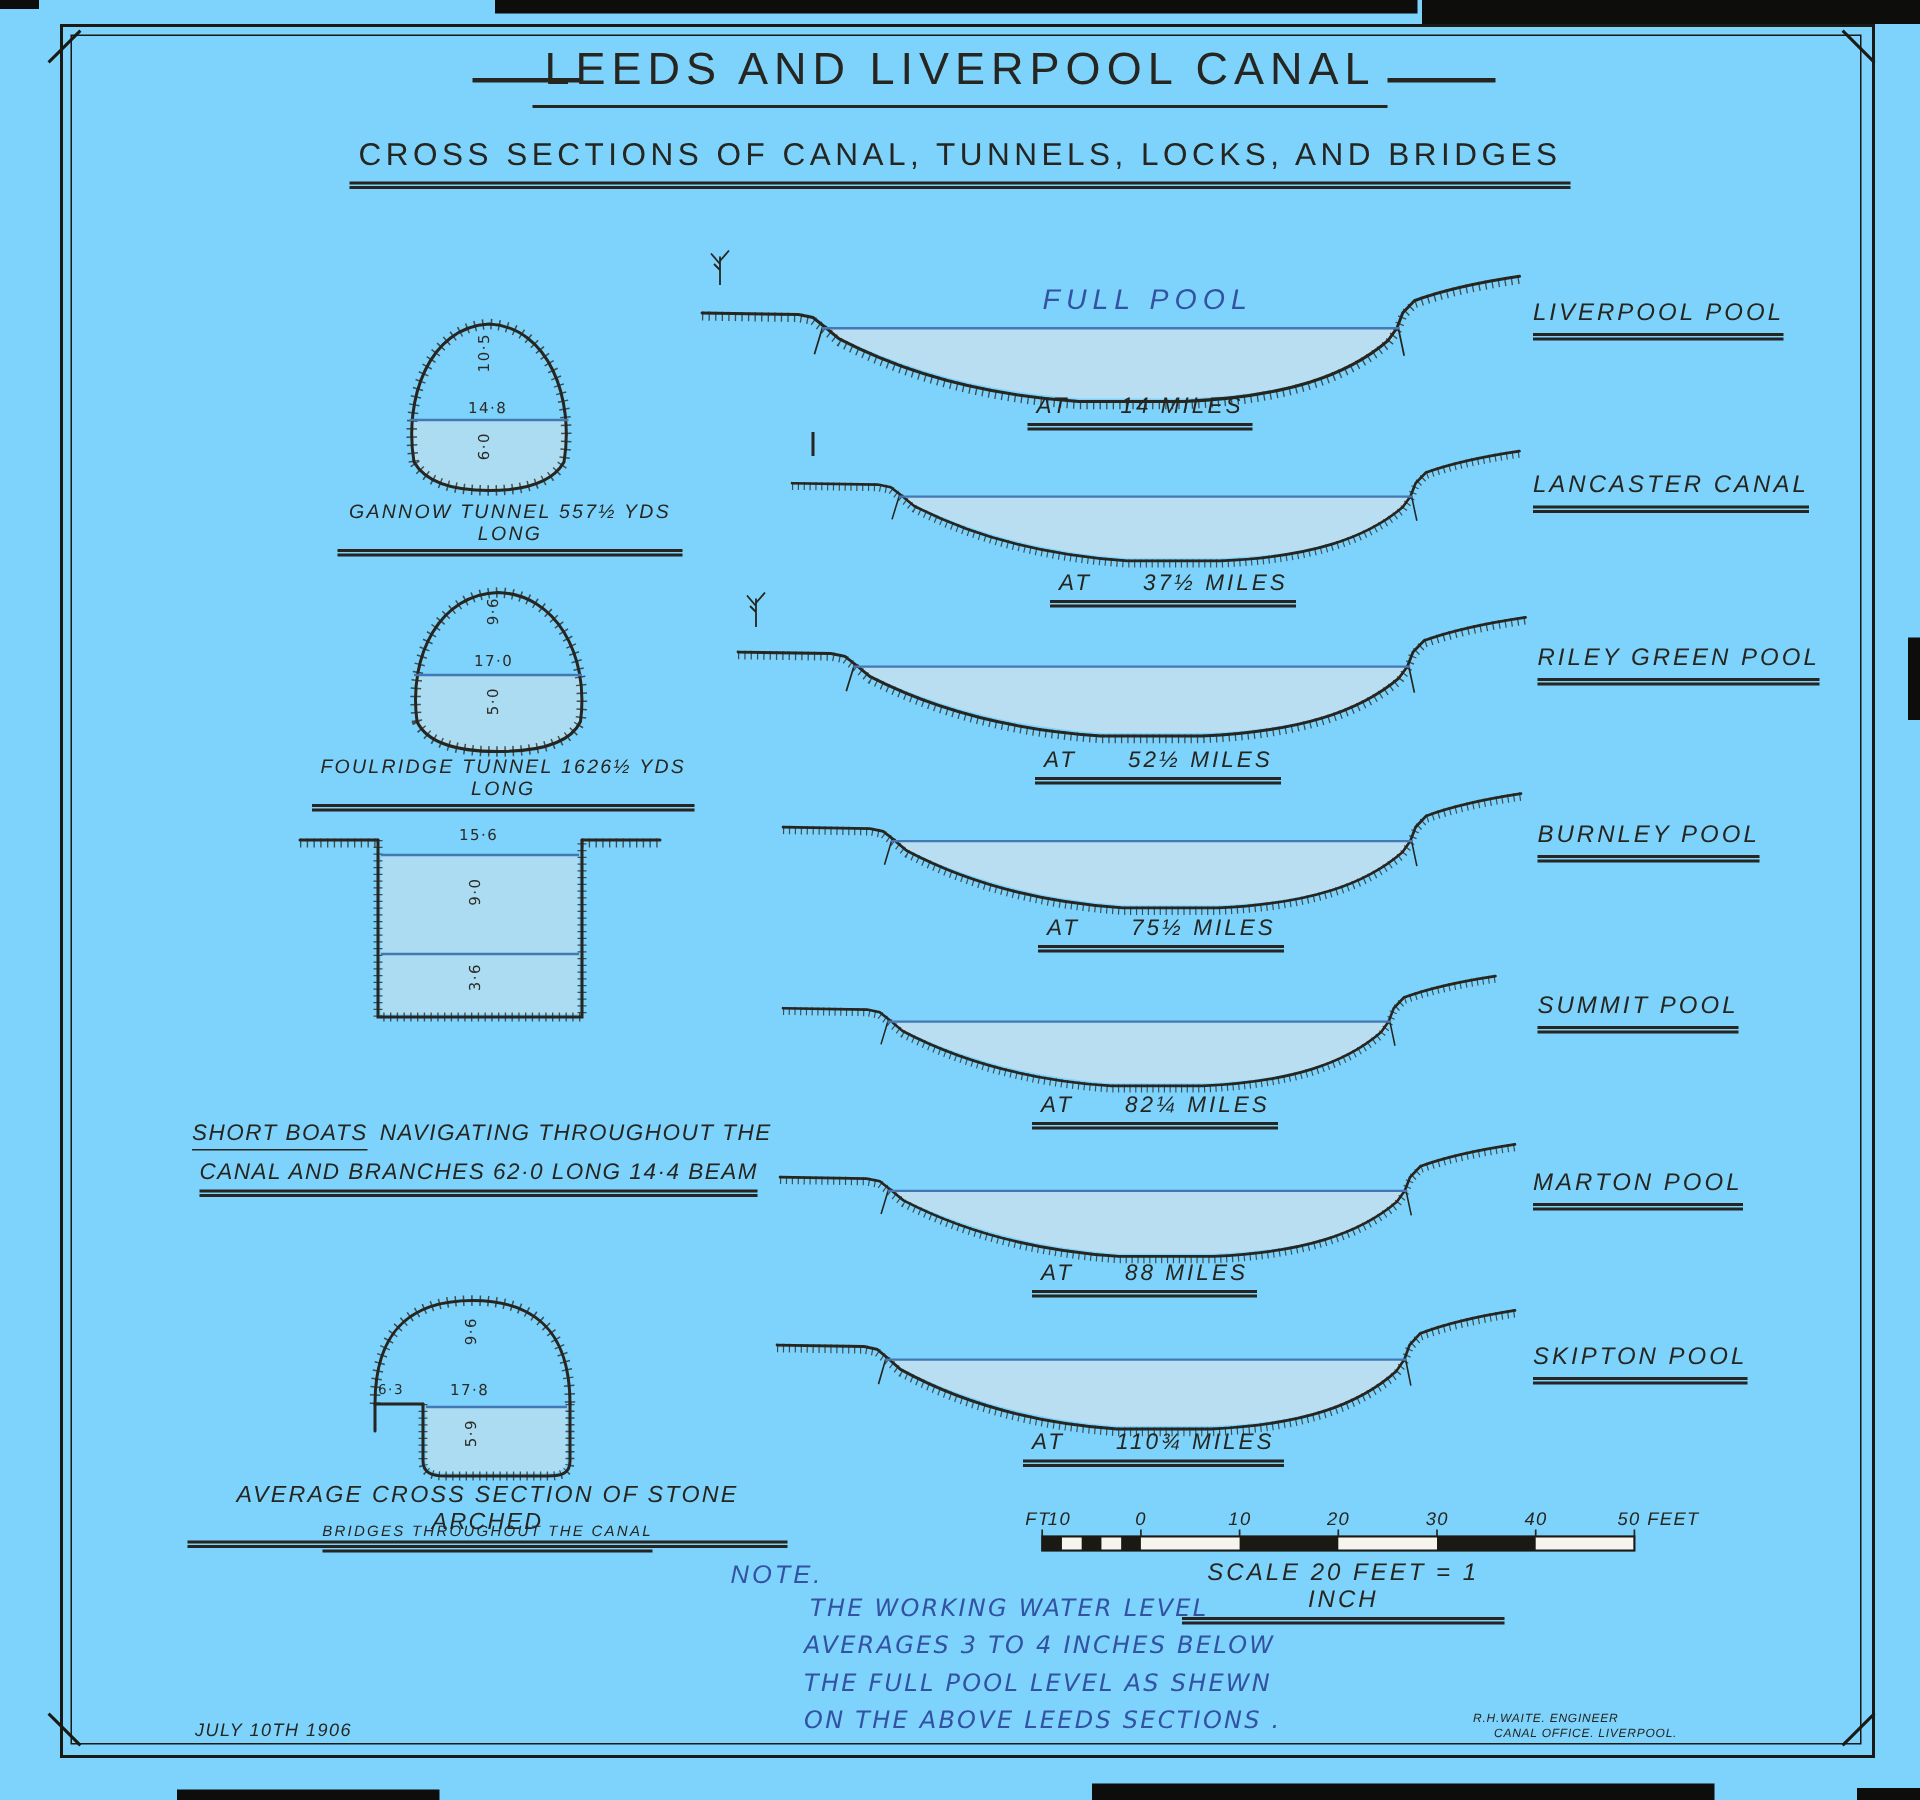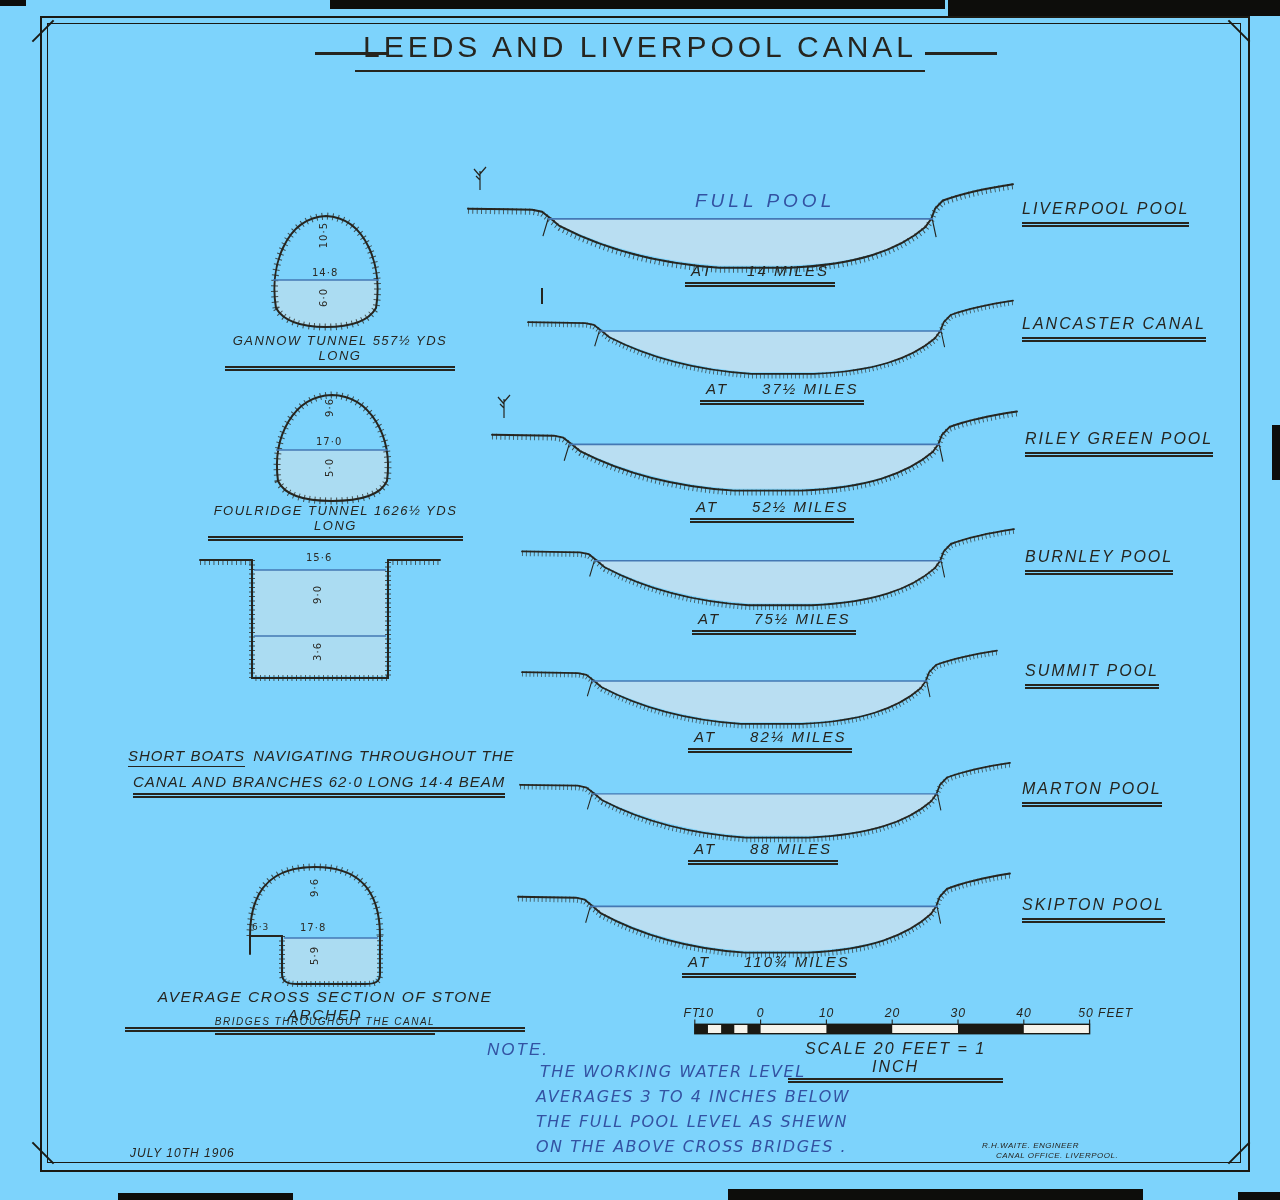--- a/index.html
+++ b/index.html
@@ -111,20 +111,23 @@
   <div class="corner" style="left:28px;top:30px;transform:rotate(-45deg);"></div>
   <div class="corner" style="left:1224px;top:30px;transform:rotate(45deg);"></div>
   <div class="corner" style="left:28px;top:1152px;transform:rotate(45deg);"></div>
   <div class="corner" style="left:1224px;top:1152px;transform:rotate(-45deg);"></div>
 
   <div class="title-row hand">
     <span class="t">LEEDS AND LIVERPOOL CANAL</span>
   </div>
   <div class="dash" style="left:315px;width:72px;"></div>
   <div class="dash" style="left:925px;width:72px;"></div>
+  <div class="subtitle-row hand">
+    <span class="t">CROSS SECTIONS OF CANAL, TUNNELS, LOCKS, AND BRIDGES</span>
+  </div>
 
   <svg style="left:256px;top:206px;" width="140" height="140" viewBox="0 0 140 140">
       <use href="#tunnel-gannow"></use>
     </svg>
   <span class="dim v" style="left:318px;top:222px;">10·5</span>
   <span class="dim" style="left:312px;top:267px;">14·8</span>
   <span class="dim v" style="left:318px;top:288px;">6·0</span>
   <div class="caption" style="left:225px;top:333px;width:230px;font-size:13px;">
     <span class="u">GANNOW TUNNEL 557½ YDS LONG</span>
   </div>
@@ -247,21 +250,21 @@
     <path class="ink-thin" d="M20,24 L20,19 M90,24 L90,19 M160,24 L160,19 M230,24 L230,19 M300,24 L300,19 M370,24 L370,19 M440,24 L440,19"></path>
   </svg>
   <div class="scale-caption">
     <span class="u">SCALE 20 FEET = 1 INCH</span>
   </div>
 
   <div class="note-head" style="left:487px;top:1040px;">NOTE.</div>
   <div class="note-line" style="left:540px;top:1062px;">THE WORKING WATER LEVEL</div>
   <div class="note-line" style="left:536px;top:1087px;">AVERAGES 3 TO 4 INCHES BELOW</div>
   <div class="note-line" style="left:536px;top:1112px;">THE FULL POOL LEVEL AS SHEWN</div>
-  <div class="note-line" style="left:536px;top:1137px;">ON THE ABOVE CROSS BRIDGES .</div>
+  <div class="note-line" style="left:536px;top:1137px;">ON THE ABOVE LEEDS SECTIONS .</div>
 
   <div class="footer-date">JULY 10TH 1906</div>
   <div class="engineer">
     <div>R.H.WAITE. ENGINEER</div>
     <div style="padding-left:14px;">CANAL OFFICE. LIVERPOOL.</div>
   </div>
 
 </div>
 
 </body></html>

